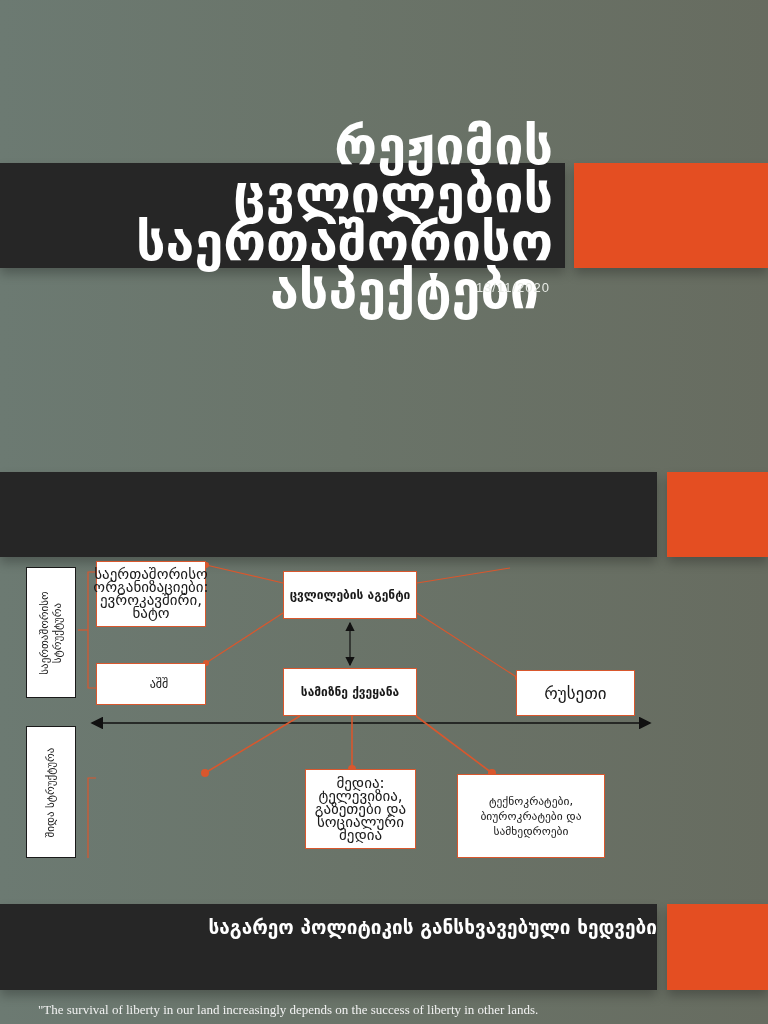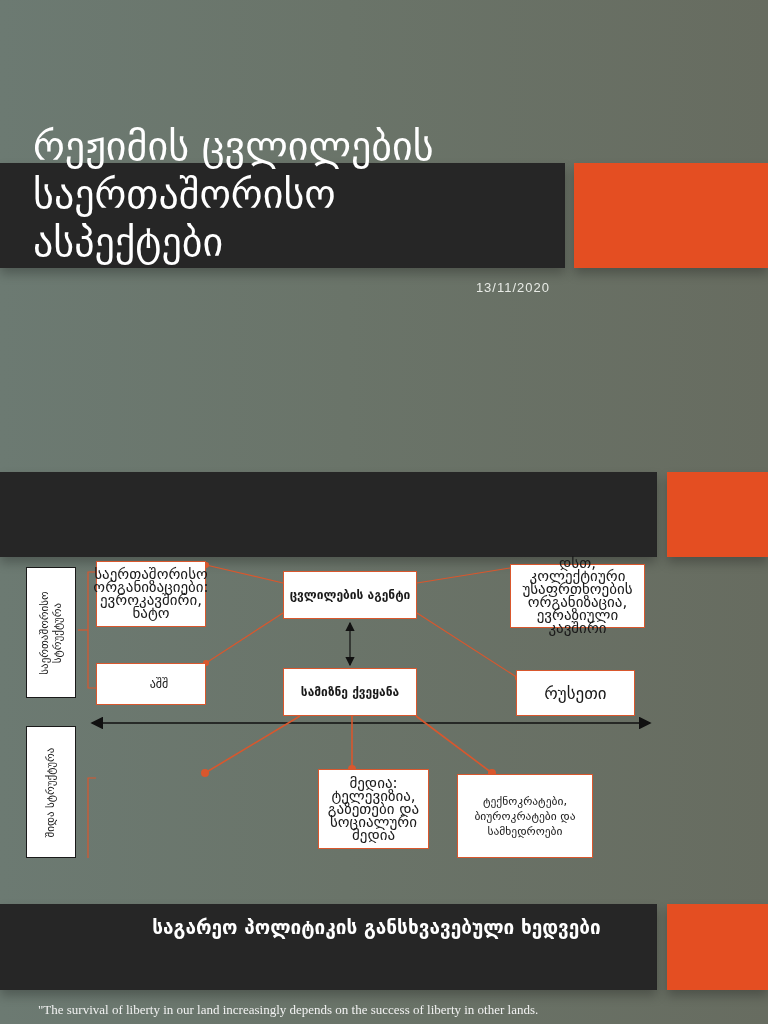--- a/index.html
+++ b/index.html
@@ -16,21 +16,21 @@
 
     .dark-bar { position: absolute; background: #262626; box-shadow: 0 6px 10px rgba(0,0,0,0.25); }
     .accent-bar { position: absolute; background: #e44e22; box-shadow: 0 6px 10px rgba(0,0,0,0.25); }
 
     
     #s1-dark { left: 0; top: 163px; width: 565px; height: 105px; }
     #s1-accent { left: 574px; top: 163px; width: 194px; height: 105px; }
     #s1-title {
       position: absolute; right: 215px; top: 122px; width: 520px;
       color: #ffffff; font-family: "DejaVu Sans", sans-serif;
-      font-size: 40px; line-height: 48px; text-align: left; font-weight: normal;
+      font-size: 52px; line-height: 48px; text-align: right; font-weight: bold;
       letter-spacing: 0px;
     }
     #s1-date {
       position: absolute; right: 218px; top: 280px;
       color: #e8ebe6; font-size: 13px; letter-spacing: 1px;
       font-family: "Liberation Sans", sans-serif;
     }
 
     
     #s2-dark { left: 0; top: 39px; width: 657px; height: 85px; }
@@ -59,23 +59,22 @@
       font-family: "DejaVu Sans", sans-serif;
     }
 
     svg.connectors { position: absolute; left: 0; top: 0; width: 768px; height: 433px; pointer-events: none; }
 
     
     #s3-dark { left: 0; top: 38px; width: 657px; height: 86px; }
     #s3-accent { left: 667px; top: 38px; width: 101px; height: 86px; }
     #s3-title {
       position: absolute; left: 0; width: 657px; top: 50px;
-      color: #ffffff; font-size: 19px; line-height: 23px; text-align: center; font-weight: bold;
+      color: #ffffff; font-size: 19px; line-height: 23px; text-align: right; font-weight: bold;
       font-family: "DejaVu Sans", sans-serif;
-      margin-left: 48px;
     }
     #s3-quote {
       position: absolute; left: 38px; top: 136px; width: 720px;
       color: #f2f2f2; font-size: 13px; font-family: "Liberation Serif", serif;
       white-space: nowrap;
     }
   </style>
 </head>
 <body>
 
@@ -132,25 +131,24 @@
   <div class="vlabel" style="left:26px; top:293px; width:50px; height:132px;">
     <span>შიდა სტრუქტურა</span>
   </div>
 
   <div class="box" style="left:96px; top:128px; width:110px; height:66px;">საერთაშორისო ორგანიზაციები: ევროკავშირი, ნატო</div>
   <div class="box" style="left:96px; top:230px; width:110px; height:42px; font-size:12px;padding-left:20px;">აშშ</div>
 
   <div class="box bold" style="left:283px; top:138px; width:134px; height:48px;">ცვლილების აგენტი</div>
   <div class="box bold" style="left:283px; top:235px; width:134px; height:48px;">სამიზნე ქვეყანა</div>
 
-  <div class="box" style="left:510px; top:131px; width:135px; height:64px;">დსთ, კოლექტიური უსაფრთხოების ორგანიზაცია, ევრაზიული კავშირი</div>
   <div class="box" style="left:516px; top:237px; width:119px; height:46px; font-size:17px;">რუსეთი</div>
 
-  <div class="box" style="left:318px; top:336px; width:111px; height:80px;">მედია: ტელევიზია, გაზეთები და სოციალური მედია</div>
-  <div class="box" style="left:457px; top:341px; width:136px; height:84px; font-size:11.5px; line-height:15px;">ტექნოკრატები, ბიუროკრატები და სამხედროები</div>
+  <div class="box" style="left:305px; top:336px; width:111px; height:80px;">მედია: ტელევიზია, გაზეთები და სოციალური მედია</div>
+  <div class="box" style="left:457px; top:341px; width:148px; height:84px; font-size:11.5px; line-height:15px;">ტექნოკრატები, ბიუროკრატები და სამხედროები</div>
 </section>
 
 <section class="slide" id="slide-3">
   <div class="dark-bar" id="s3-dark"></div>
   <div class="accent-bar" id="s3-accent"></div>
   <h2 id="s3-title">საგარეო პოლიტიკის განსხვავებული ხედვები</h2>
   <p id="s3-quote">"The survival of liberty in our land increasingly depends on the success of liberty in other lands.</p>
 </section>
 
 </body></html>

